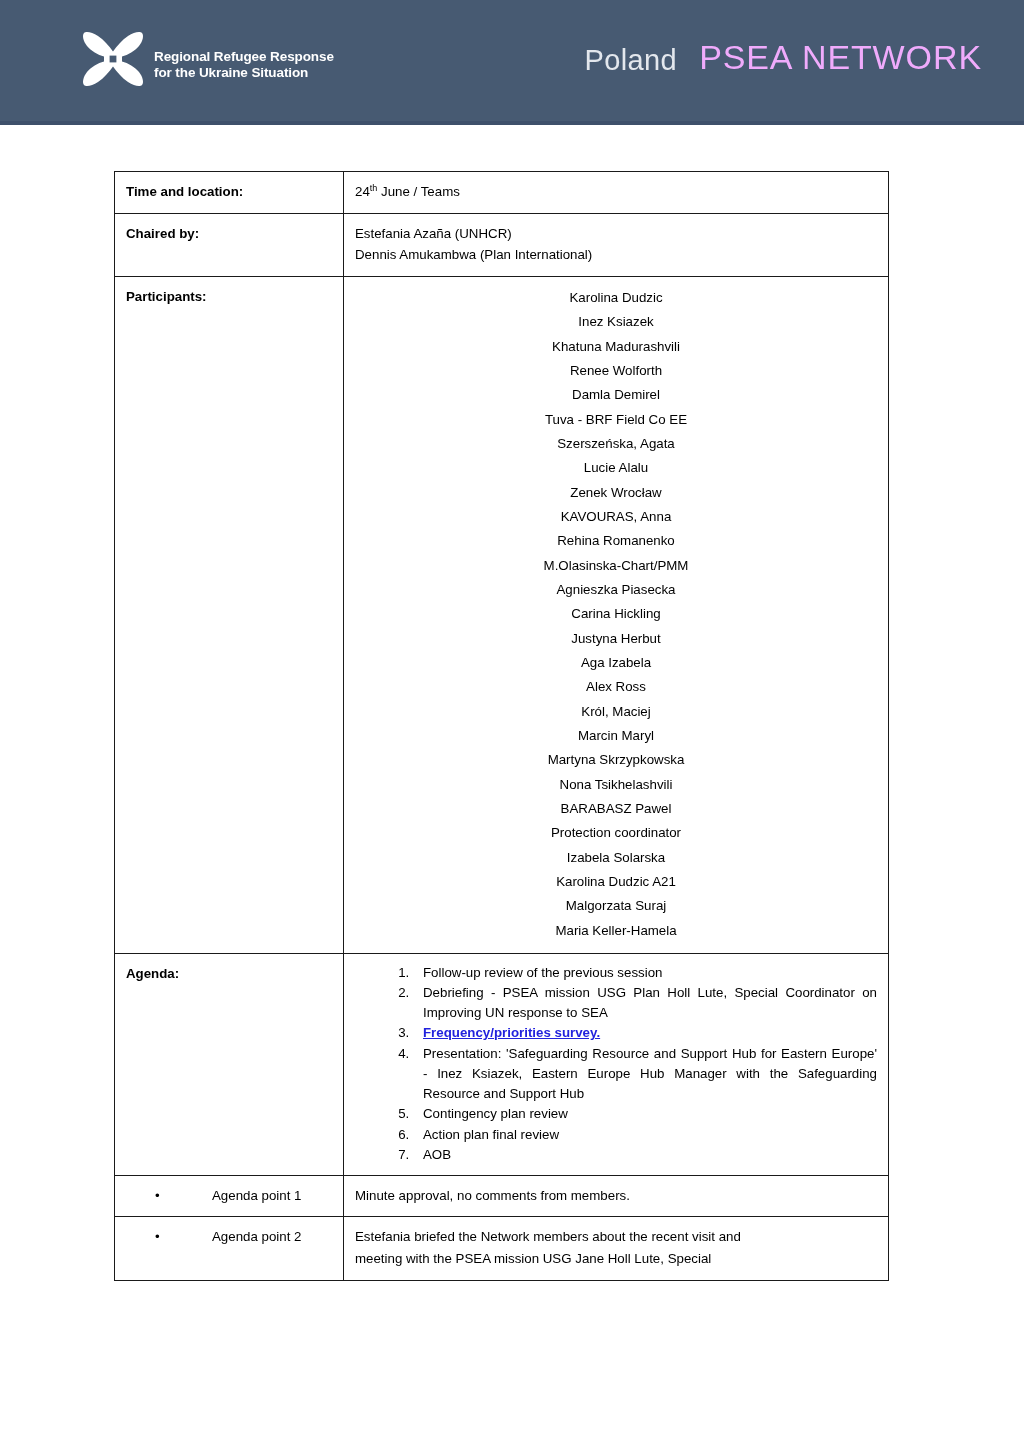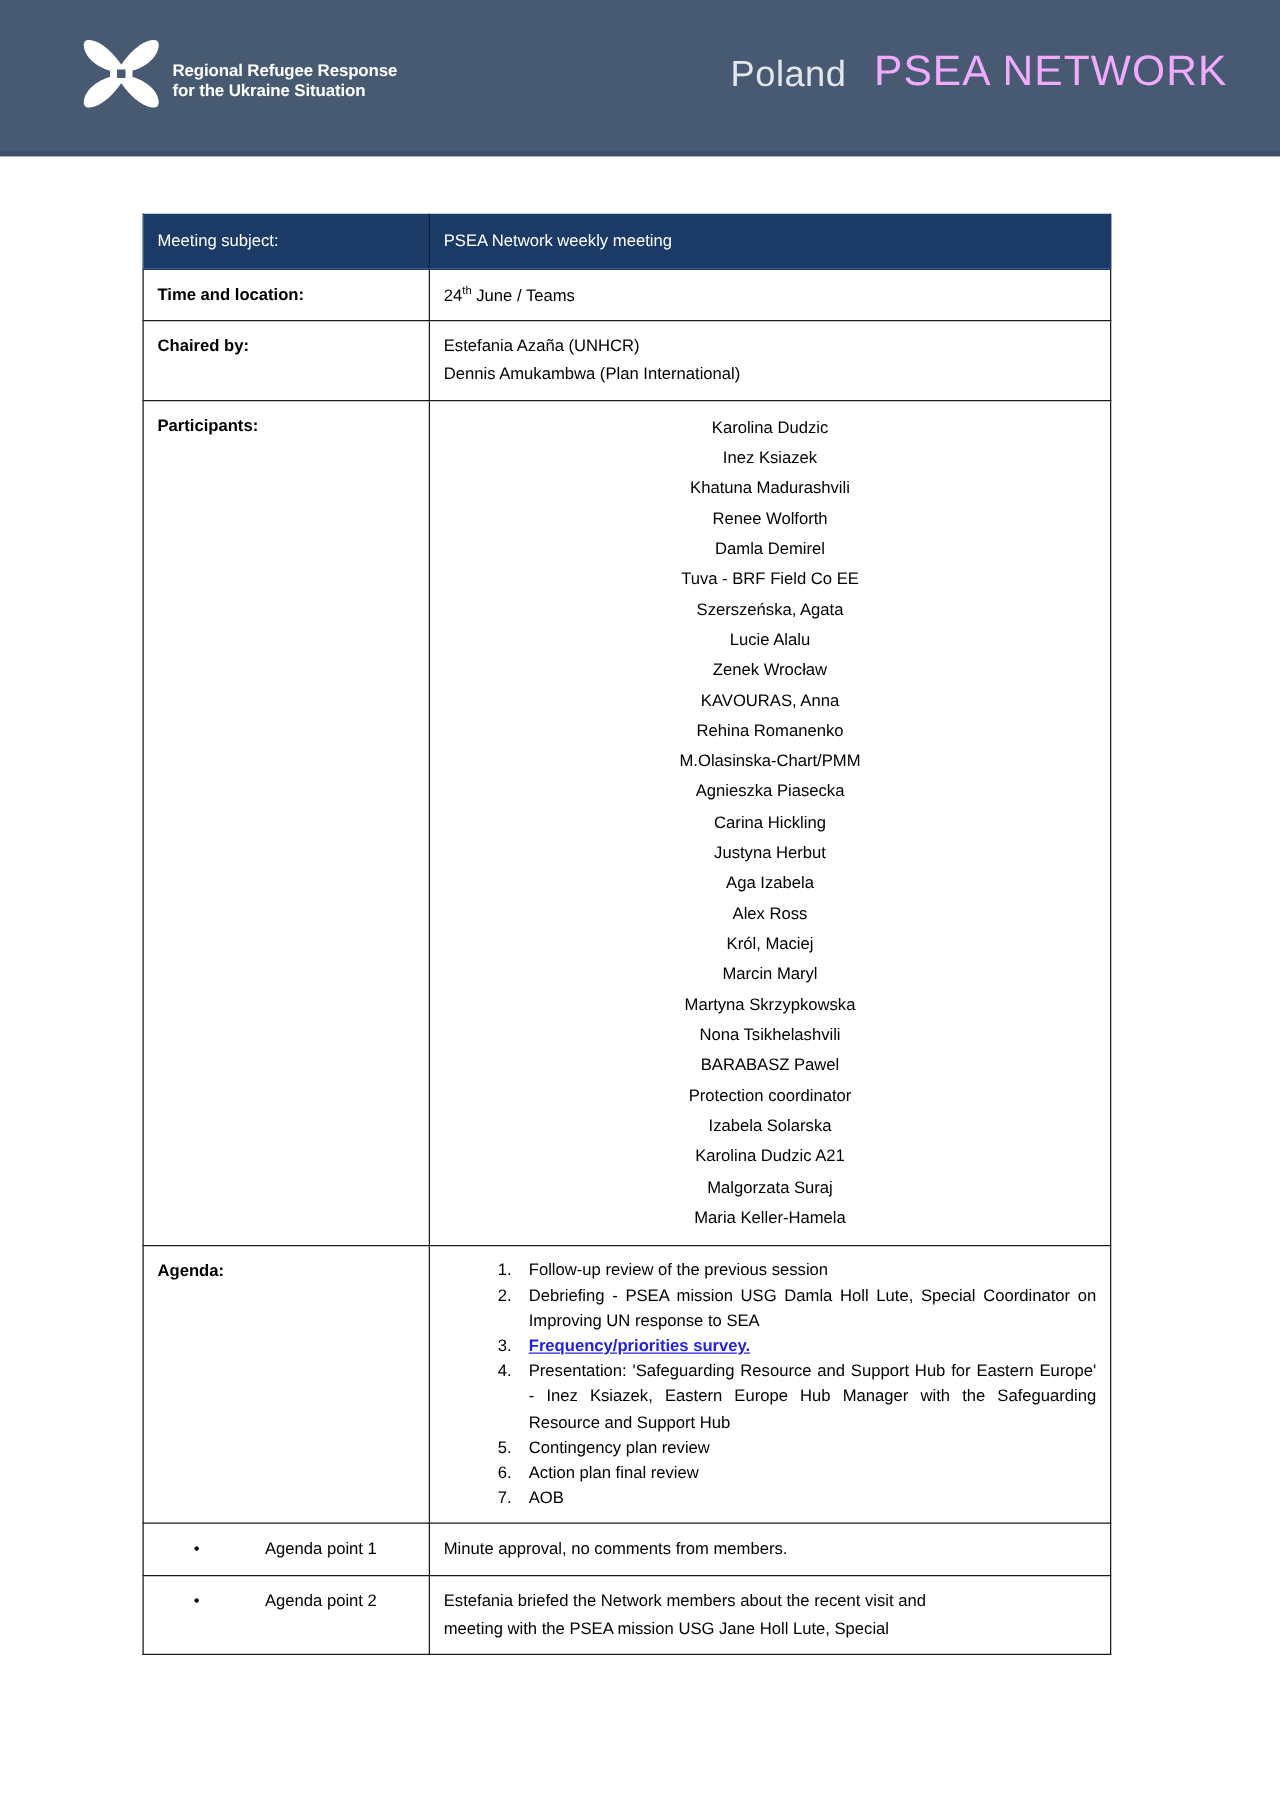--- a/index.html
+++ b/index.html
@@ -18,20 +18,21 @@
 
   
   .header-band {
     position: absolute;
     left: 0; top: 0;
     width: 1024px;
     height: 125px;
     background: #475A72;
     border-bottom: 4px solid #3E506A;
     box-sizing: border-box;
+    padding-left: 16px;
   }
   .header-inner {
     position: relative;
     width: 100%;
     height: 100%;
   }
   .brand {
     position: absolute;
     left: 66px;
     top: 24px;
@@ -225,28 +226,20 @@
   </div>
 </div>
 
 <table class="doc-table">
   <colgroup>
     <col class="col-label">
     <col class="col-value">
   </colgroup>
   <tbody>
 
-    <tr class="row-head">
-      <td class="col-label">
-        <span>Meeting subject:</span>
-      </td>
-      <td class="col-value">
-        <span>PSEA Network weekly meeting</span>
-      </td>
-    </tr>
 
     <tr>
       <td class="col-label">
         <span class="lbl">Time and location:</span>
       </td>
       <td class="col-value">
         <span>24</span><sup>th</sup><span> June / Teams</span>
       </td>
     </tr>
 
@@ -297,21 +290,21 @@
       </td>
     </tr>
 
     <tr>
       <td class="col-label cell-agenda-label">
         <span class="lbl">Agenda:</span>
       </td>
       <td class="col-value agenda-cell">
         <ol class="agenda-list" id="agenda-list">
             <li>Follow-up review of the previous session</li>
-            <li>Debriefing - PSEA mission USG Damla Holl Lute, Special Coordinator on Improving UN response to SEA</li>
+            <li>Debriefing - PSEA mission USG Plan Holl Lute, Special Coordinator on Improving UN response to SEA</li>
             <li><span class="agenda-link" style="color: rgb(34, 34, 221);">Frequency/priorities survey.</span></li>
             <li>Presentation: 'Safeguarding Resource and Support Hub for Eastern Europe' - Inez Ksiazek, Eastern Europe Hub Manager with the Safeguarding Resource and Support Hub</li>
             <li>Contingency plan review</li>
             <li>Action plan final review</li>
             <li> AOB</li>
           </ol>
       </td>
     </tr>
 
     <tr>

